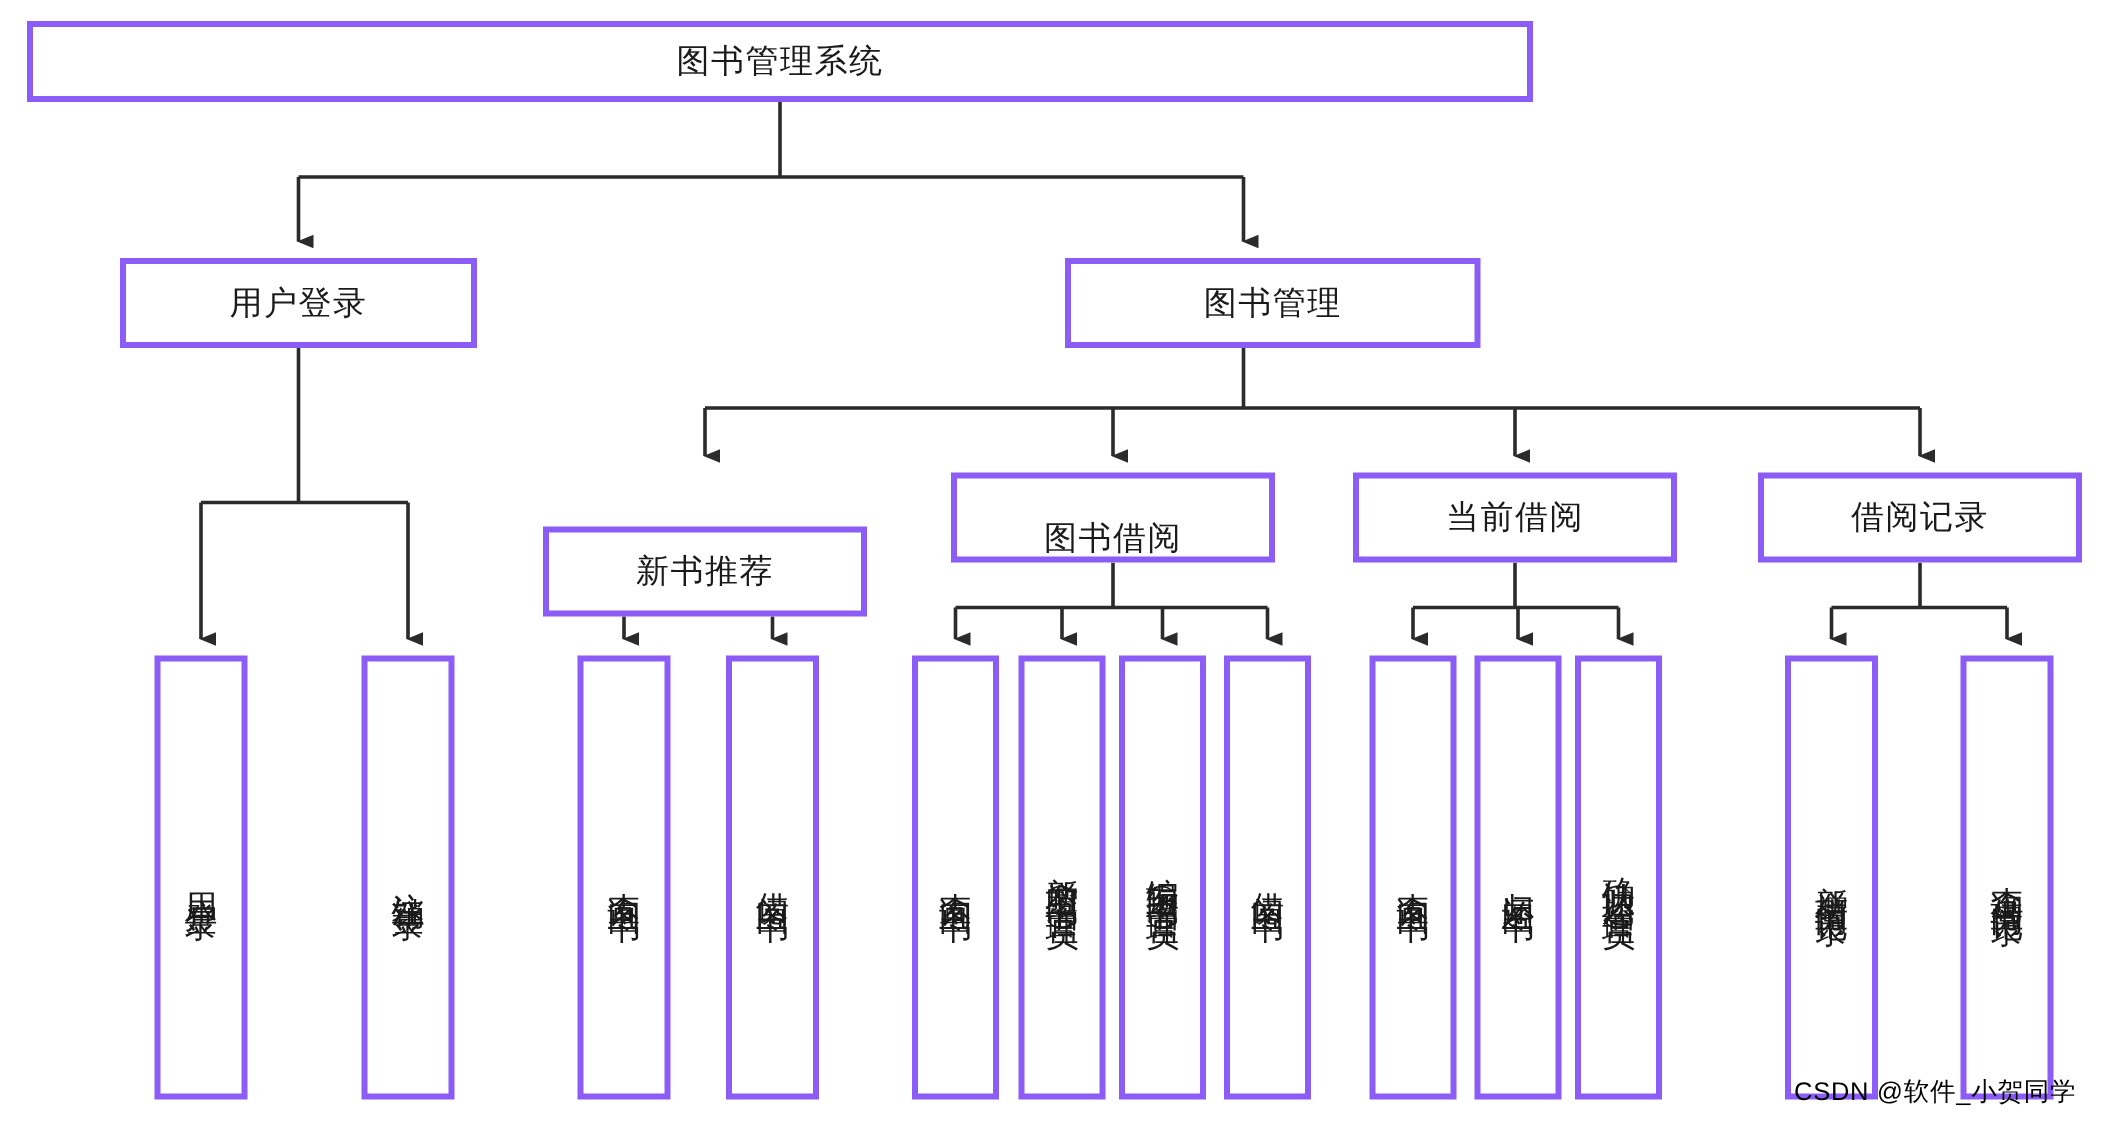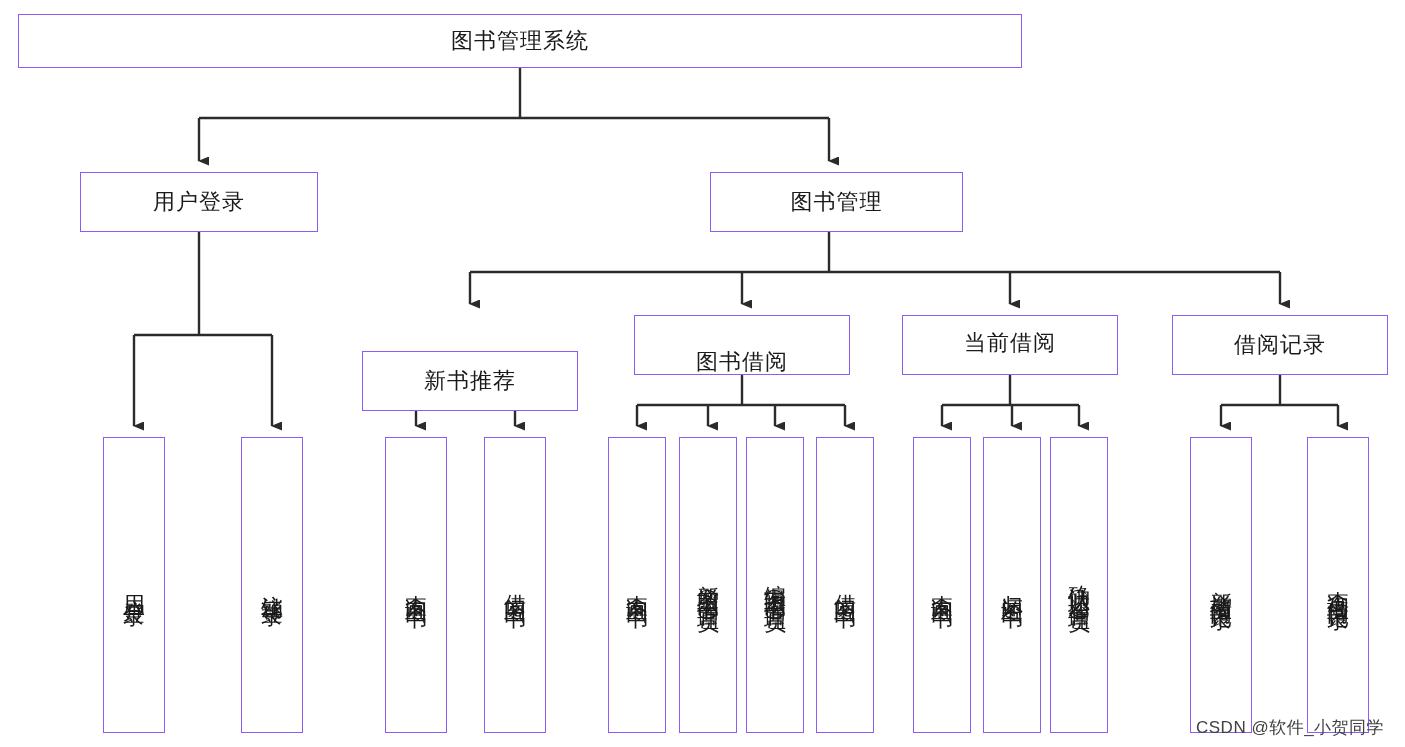--- a/index.html
+++ b/index.html
@@ -20,21 +20,21 @@
   svg.diagram {
     position: absolute;
     left: 0;
     top: 0;
     width: 1405px;
     height: 747px;
   }
   .node-box {
     position: absolute;
     box-sizing: border-box;
-    border: 1px solid #8b5cf6;
+    border: 4px solid #8b5cf6;
     background: #ffffff;
     display: flex;
     align-items: center;
     justify-content: center;
     color: #1a1a1a;
   }
   .node-h .node-label {
     font-size: 22px;
     line-height: 1.1;
     letter-spacing: 1px;
@@ -48,21 +48,21 @@
     writing-mode: vertical-rl;
     text-orientation: upright;
     font-size: 22px;
     letter-spacing: 4px;
     line-height: 1.0;
     white-space: nowrap;
   }
   .watermark {
     position: absolute;
     font-size: 17px;
-    color: #404040;
+    color: #000000;
     white-space: nowrap;
     letter-spacing: 0.5px;
     pointer-events: none;
   }
 </style>
 </head>
 <body>
 
 <div id="canvas">
   <svg class="diagram" viewBox="0 0 1405 747" xmlns="http://www.w3.org/2000/svg">
@@ -107,30 +107,30 @@
         <line x1="1338" y1="405" x2="1338" y2="426" stroke="#2b2b2b" stroke-width="2.4" marker-end="url(#arrowhead)"></line>
       </g>
   </svg>
   <div id="node-layer">
       <div class="node-box node-h" style="left: 18px; top: 14px; width: 1004px; height: 54px;">
         <span class="node-label">图书管理系统</span>
       </div>
       <div class="node-box node-h" style="left: 80px; top: 172px; width: 238px; height: 60px;">
         <span class="node-label">用户登录</span>
       </div>
-      <div class="node-box node-h" style="left: 710px; top: 172px; width: 253px; height: 60px; text-align: center;">
+      <div class="node-box node-h" style="left: 710px; top: 172px; width: 277px; height: 60px; text-align: center;">
         <span class="node-label">图书管理</span>
       </div>
       <div class="node-box node-h" style="left: 362px; top: 315px; width: 216px; height: 60px; margin-top: 36px;">
         <span class="node-label">新书推荐</span>
       </div>
       <div class="node-box node-h" style="left: 634px; top: 315px; width: 216px; height: 60px; align-items: flex-end;">
         <span class="node-label">图书借阅</span>
       </div>
-      <div class="node-box node-h" style="left: 902px; top: 315px; width: 216px; height: 60px; font-family: Liberation Mono, monospace;">
+      <div class="node-box node-h" style="left: 902px; top: 315px; width: 216px; height: 60px;">
         <span class="node-label">当前借阅</span>
       </div>
       <div class="node-box node-h" style="left: 1172px; top: 315px; width: 216px; height: 60px;">
         <span class="node-label">借阅记录</span>
       </div>
       <div class="node-box node-v" style="left: 103px; top: 437px; width: 62px; height: 296px;">
         <span class="node-label">用户登录</span>
       </div>
       <div class="node-box node-v" style="left: 241px; top: 437px; width: 62px; height: 296px;">
         <span class="node-label">注销登录</span>

